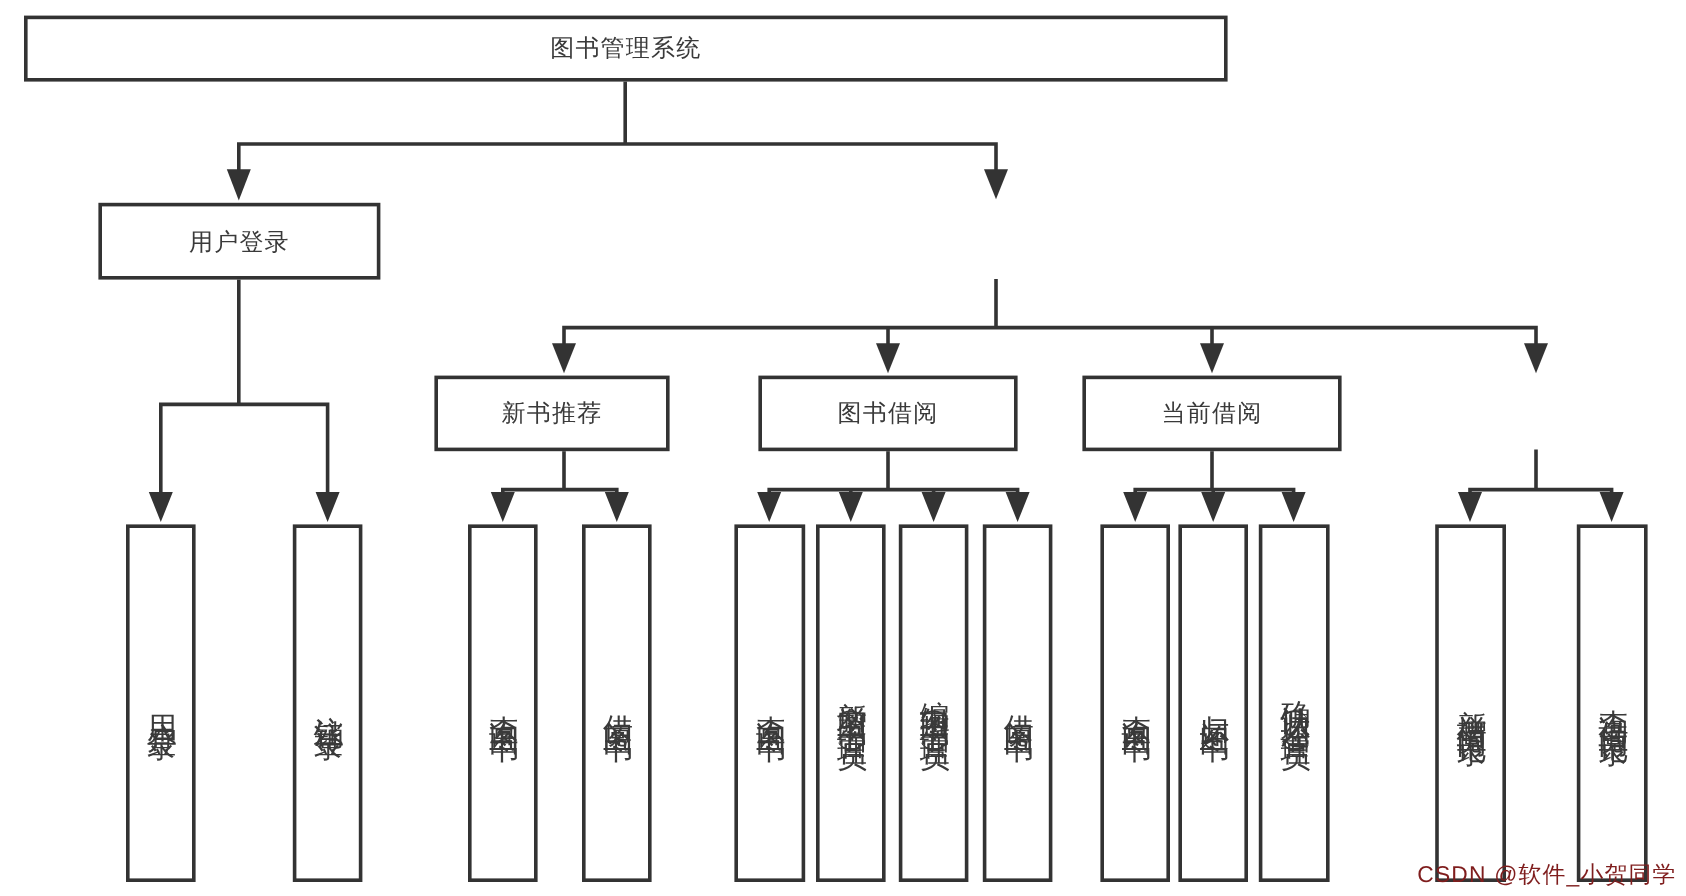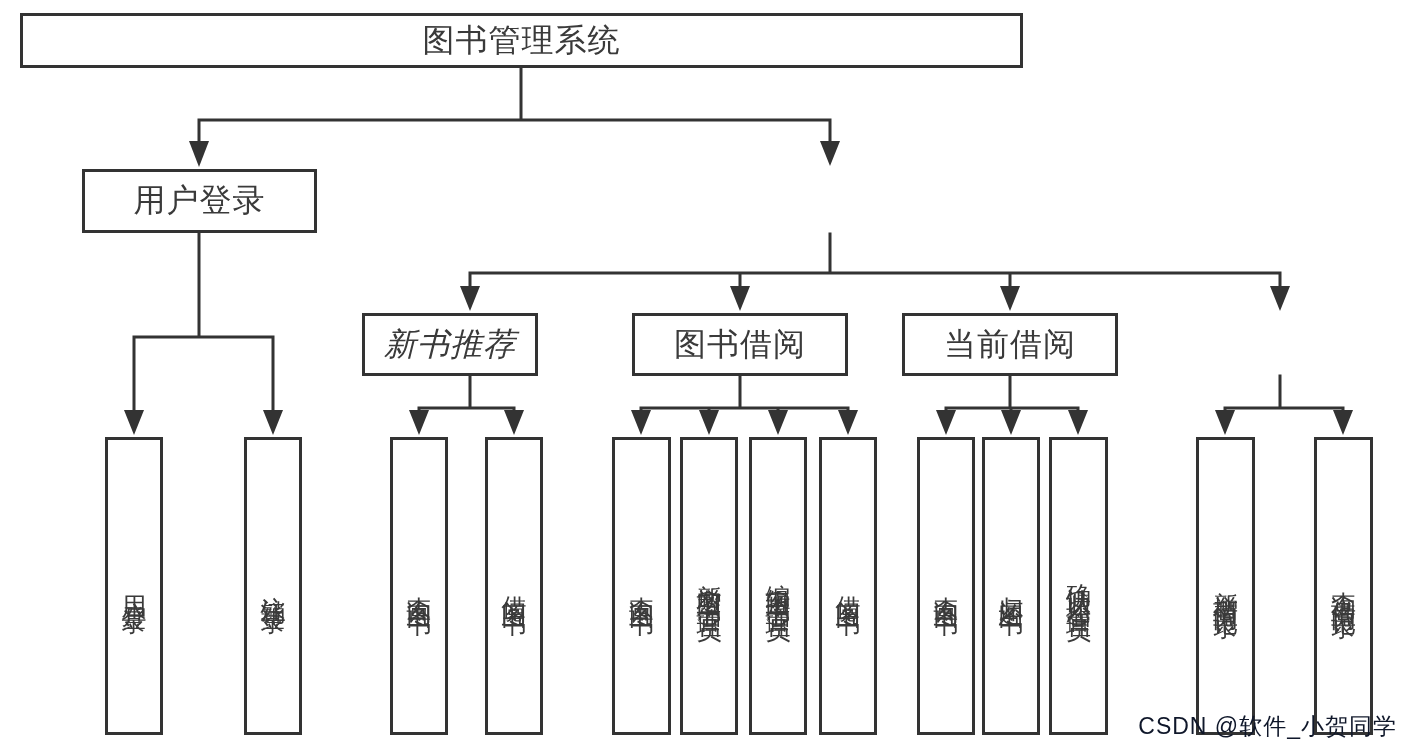--- a/index.html
+++ b/index.html
@@ -26,39 +26,39 @@
     position: absolute;
     box-sizing: border-box;
     border: 3px solid #333333;
     background: #ffffff;
     display: flex;
     align-items: center;
     justify-content: center;
     color: #3a3a3a;
   }
   .hbox {
-    font-size: 32px;
+    font-size: 20px;
     letter-spacing: 1px;
     text-align: center;
     white-space: nowrap;
   }
   .vbox {
     writing-mode: vertical-rl;
     text-orientation: mixed;
     font-size: 25px;
     letter-spacing: 5px;
     line-height: 1;
     text-align: center;
     white-space: nowrap;
   }
   .root-box   { left: 20px;  top: 13px;  width: 1003px; height: 55px; }
   .l2a        { left: 82px;  top: 169px; width: 235px;  height: 64px; }
   .l2b        { left: 712px; top: 168px; width: 236px;  height: 66px; }
   .l3         { top: 313px;  height: 63px; }
-  .l3a        { left: 362px;  width: 176px; font-style: italic; }
+  .l3a        { left: 362px;  width: 196px; }
   .l3b        { left: 632px;  width: 216px; }
   .l3c        { left: 902px;  width: 216px; }
   .l3d        { left: 1173px; width: 215px; }
   .leaf       { top: 437px; height: 298px; width: 58px; }
   .lf1  { left: 105px;  }
   .lf2  { left: 244px;  }
   .lf3  { left: 390px;  }
   .lf4  { left: 485px;  }
   .lf5  { left: 612px;  width: 59px; }
   .lf6  { left: 680px;  }
@@ -66,23 +66,23 @@
   .lf8  { left: 819px;  }
   .lf9  { left: 917px;  }
   .lf10 { left: 982px;  }
   .lf11 { left: 1049px; width: 59px; }
   .lf12 { left: 1196px; width: 59px; }
   .lf13 { left: 1314px; width: 59px; }
   #watermark {
     position: absolute;
     right: 8px;
     bottom: 5px;
-    font-size: 23px;
+    font-size: 19px;
     letter-spacing: 1px;
-    color: #0f172a;
+    color: #7f1d1d;
     white-space: nowrap;
     z-index: 5;
   }
 </style>
 </head>
 <body>
 
 <div id="canvas">
 
   <svg id="connectors" viewBox="0 0 1405 747" xmlns="http://www.w3.org/2000/svg">

